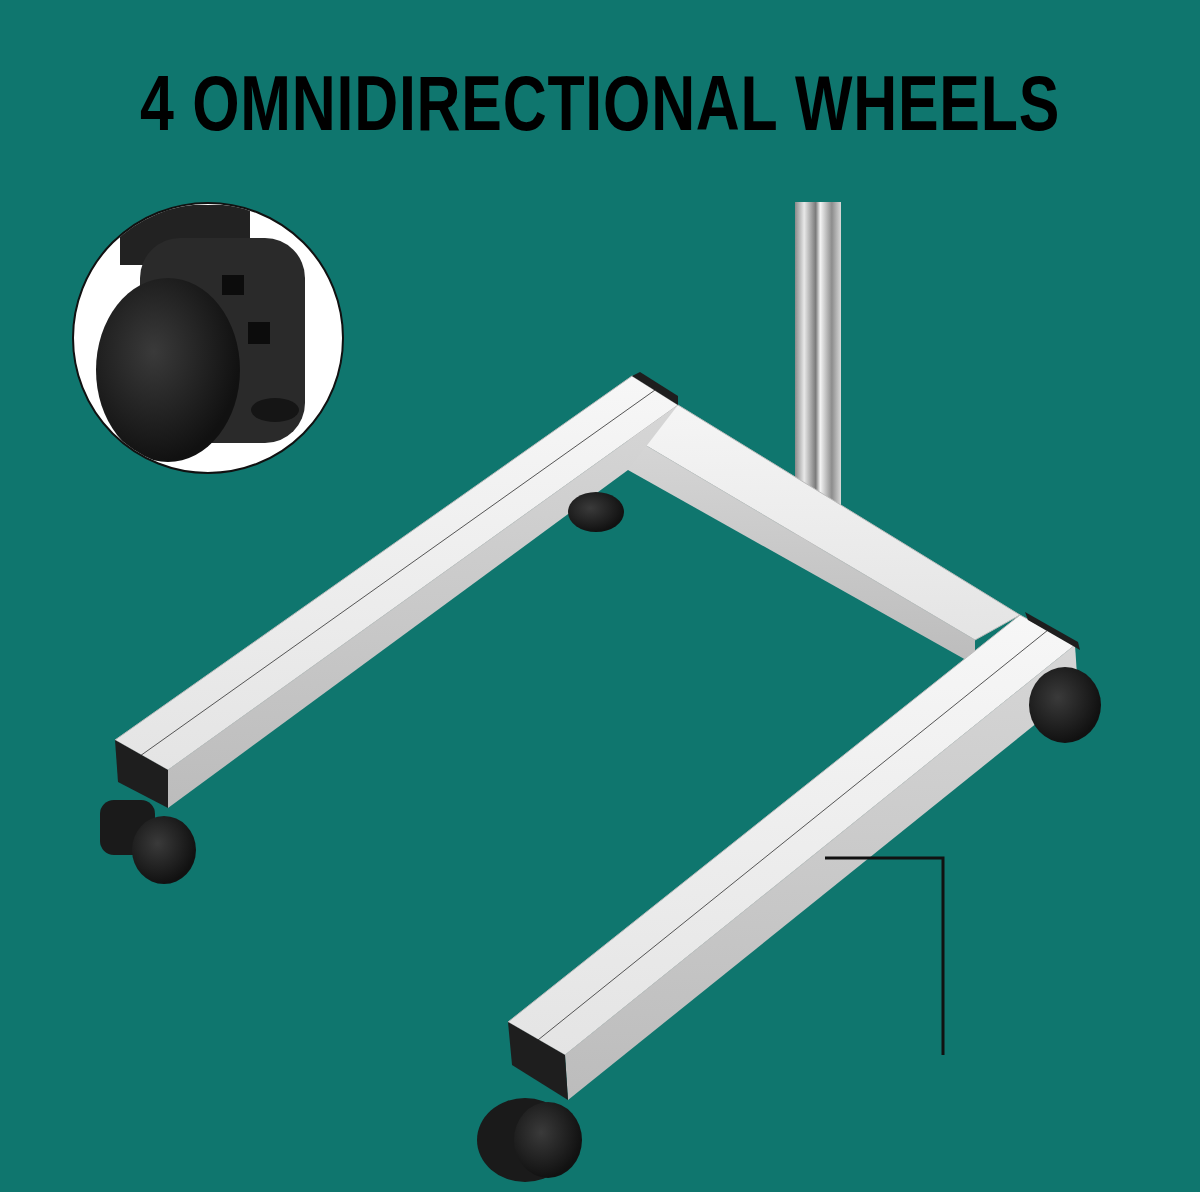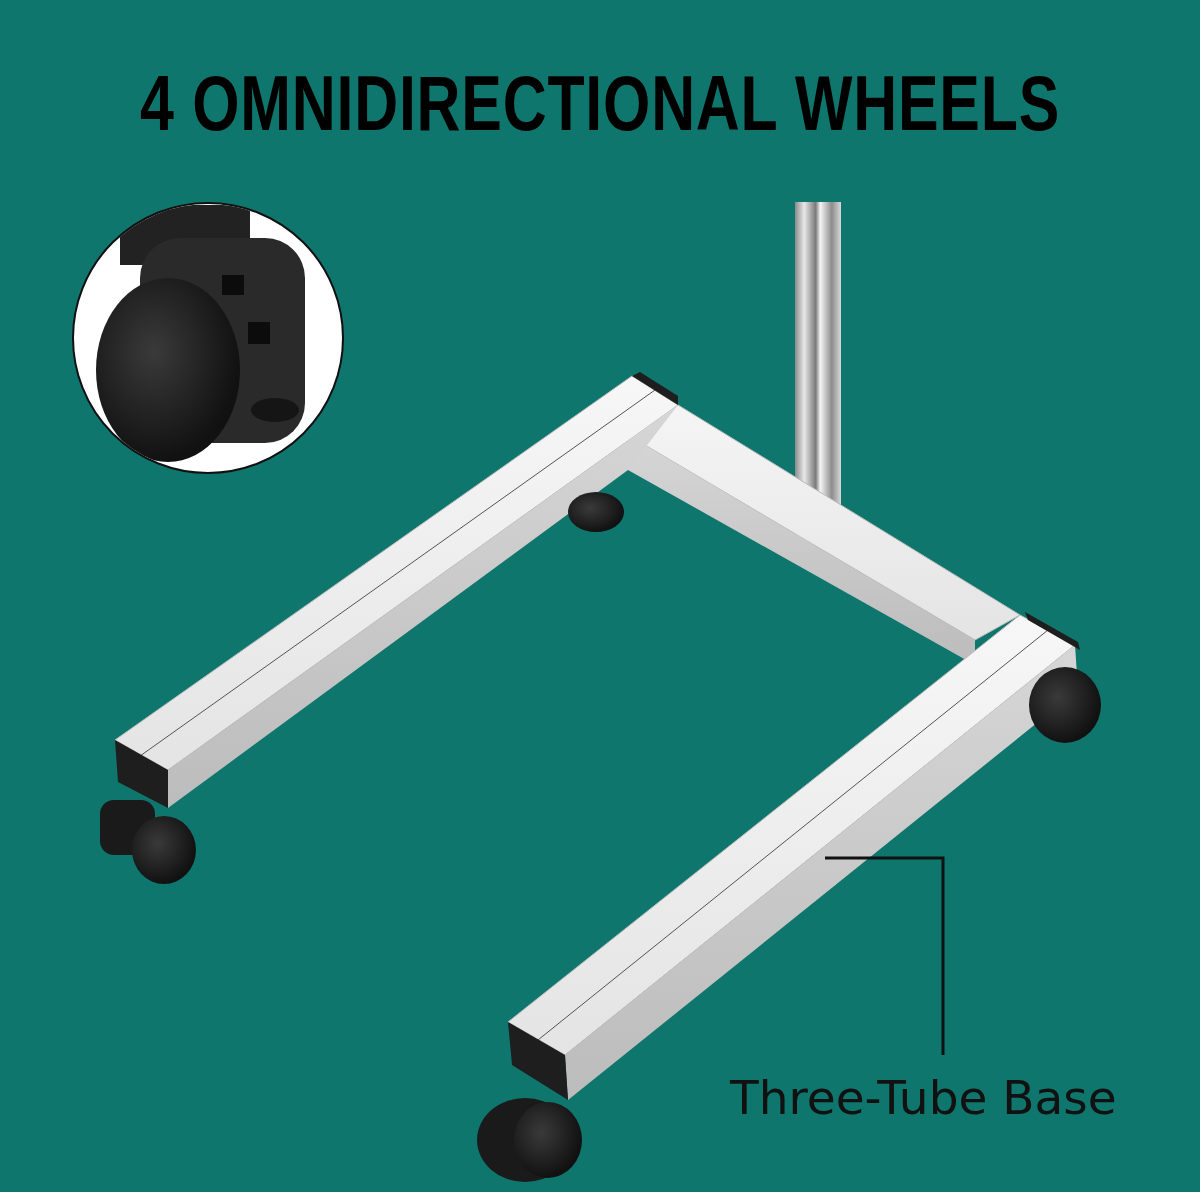--- a/index.html
+++ b/index.html
@@ -99,15 +99,14 @@
         <ellipse cx="168" cy="370" rx="72" ry="92" fill="url(#wheelG)"></ellipse>
         <rect x="222" y="275" width="22" height="20" fill="#0c0c0c"></rect>
         <rect x="248" y="322" width="22" height="22" fill="#0c0c0c"></rect>
         <ellipse cx="275" cy="410" rx="24" ry="12" fill="#151515"></ellipse>
       </g>
     </g>
 
     <polyline points="825,858 943,858 943,1055" fill="none" stroke="#111" stroke-width="3"></polyline>
   </svg>
 
-  <div class="label" style="left:730px; top:1070px;">Three-Tube Base</div>
 
 </div>
 
 </body></html>

